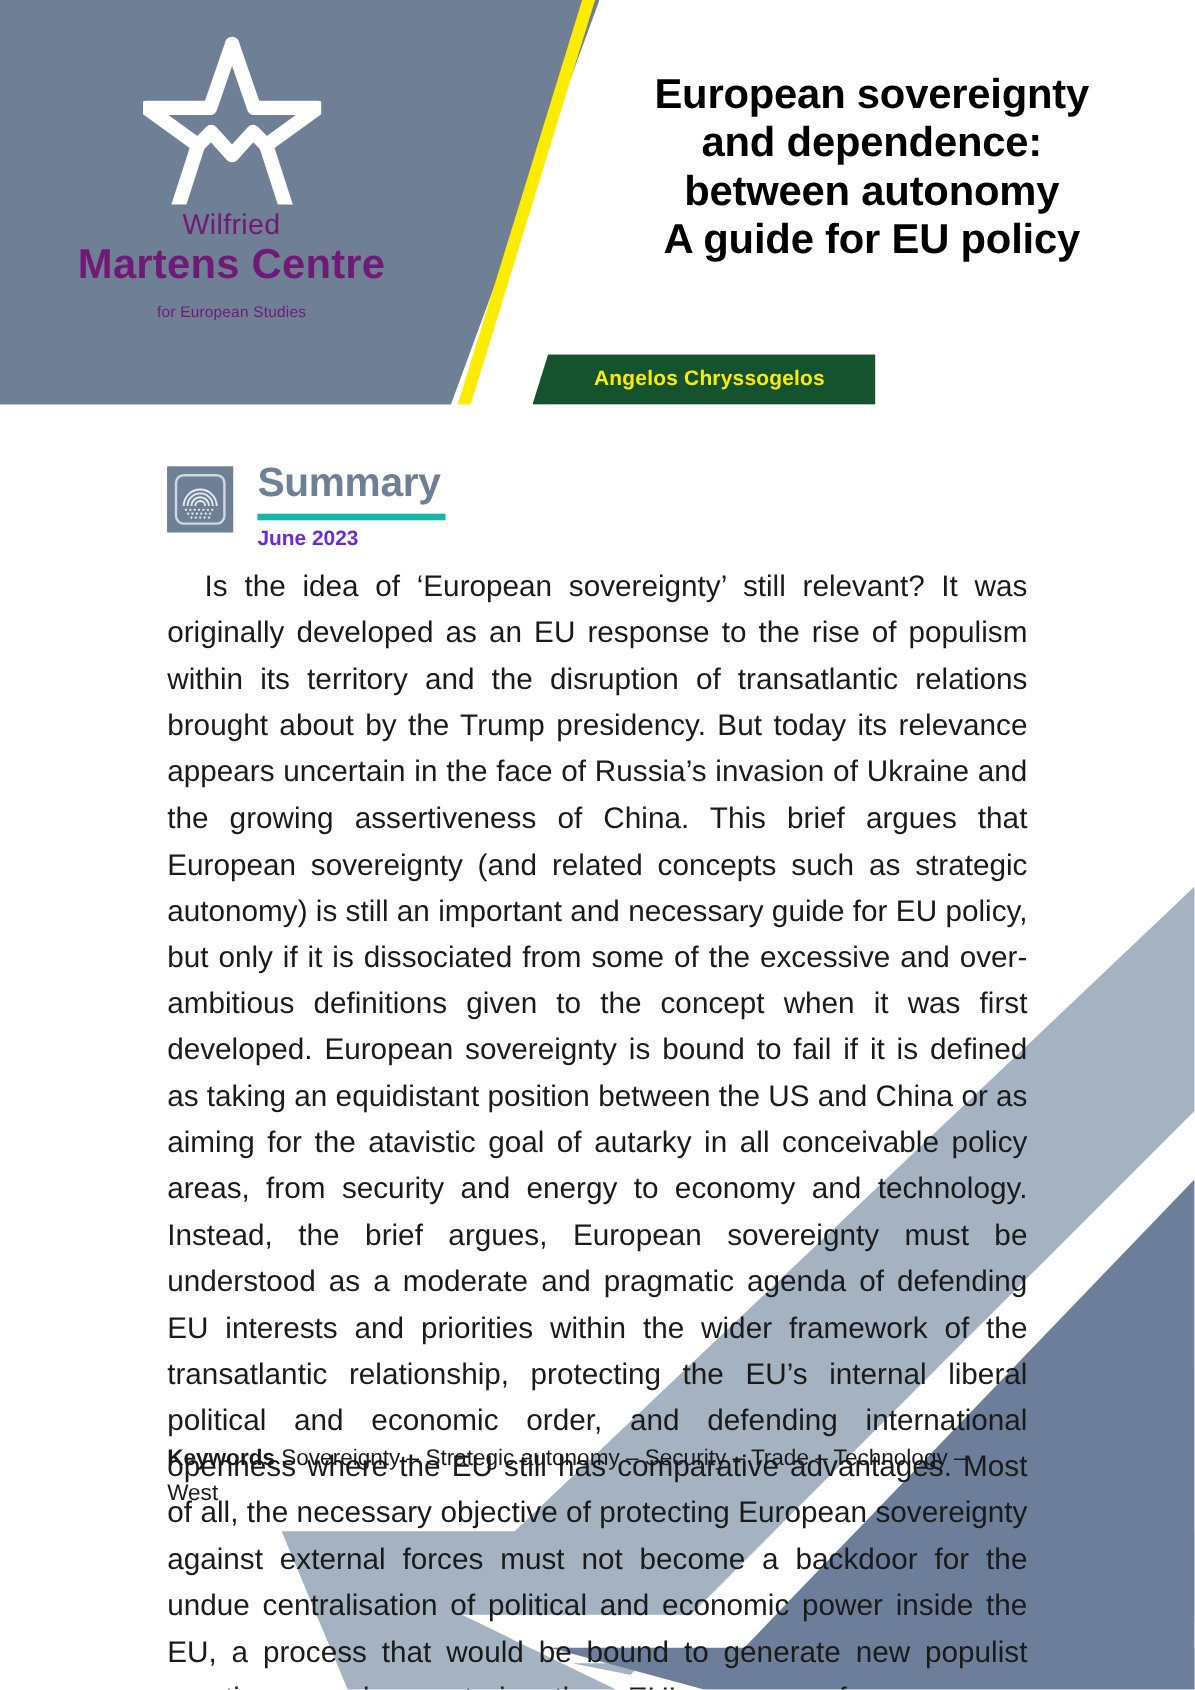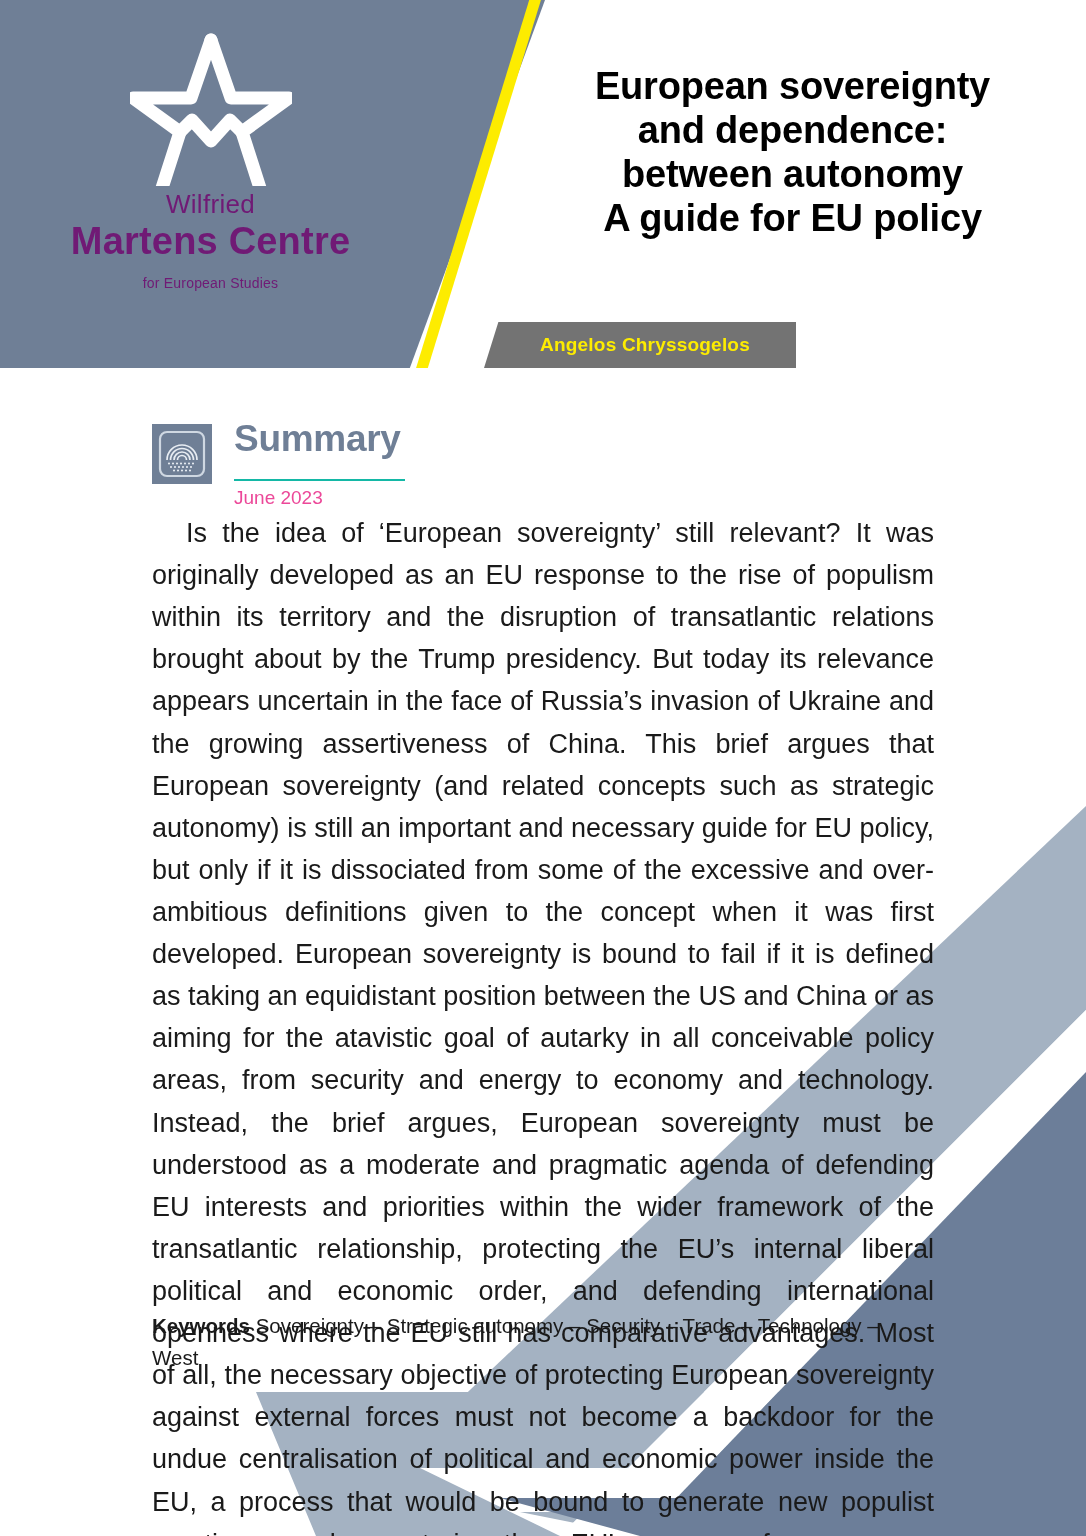--- a/index.html
+++ b/index.html
@@ -91,21 +91,21 @@
   }
   .doc-title .tl { display: block; }
 
   
   .author-banner {
     position: absolute;
     left: 484px;
     top: 322px;
     width: 312px;
     height: 46px;
-    background: #737373;
+    background: #14532d;
     clip-path: polygon(4.6% 0, 100% 0, 100% 100%, 0 100%);
     display: flex;
     align-items: center;
     justify-content: center;
   }
   .author-name {
     color: #fdec00;
     font-size: 19px;
     font-weight: bold;
     letter-spacing: 0.2px;
@@ -138,31 +138,32 @@
   }
   .summary-text {
     margin-left: 22px;
     margin-top: -4px;
   }
   .summary-title {
     font-size: 37px;
     font-weight: bold;
     color: #6f7f96;
     line-height: 1.05;
-    border-bottom: 2px solid #14b8a6;
+    border-bottom: 6px solid #14b8a6;
     display: inline-block;
-    padding-bottom: 20px;
+    padding-bottom: 8px;
     padding-right: 4px;
     letter-spacing: -0.3px;
   }
   .summary-date {
     font-size: 19px;
-    color: #ec4899;
+    color: #6d28d9;
     margin-top: 6px;
     line-height: 1.2;
+    font-weight: bold;
   }
 
   
   .abstract {
     position: absolute;
     left: 152px;
     top: 512px;
     width: 782px;
     font-size: 27px;
     line-height: 1.56;

